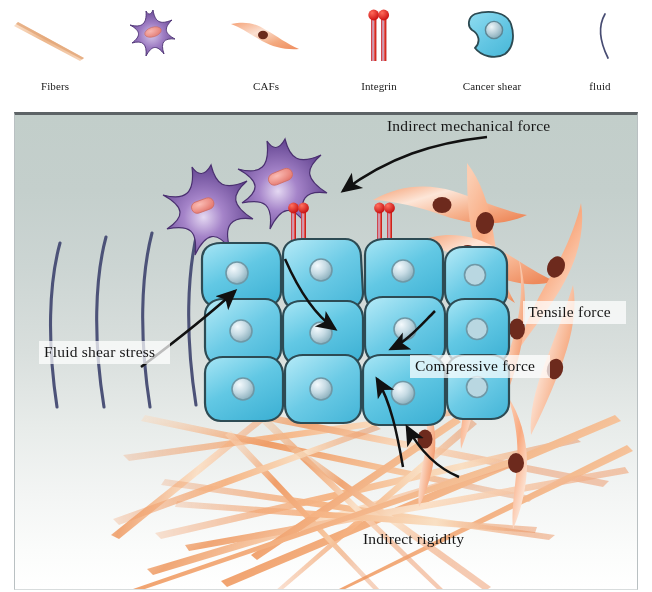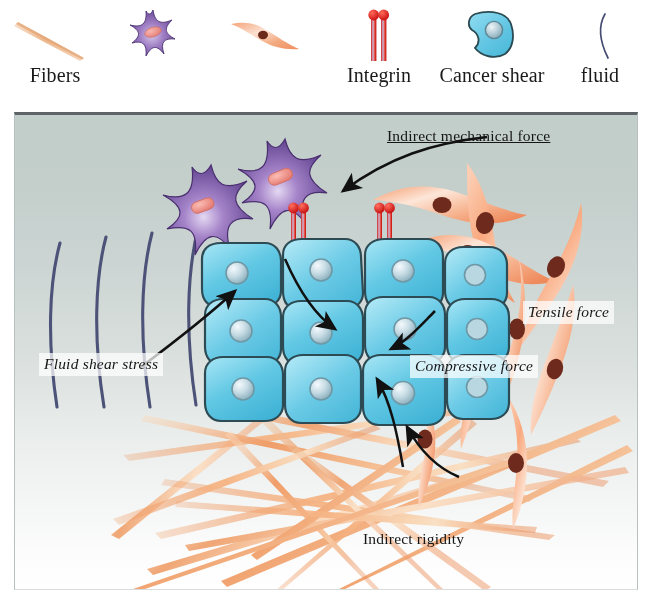--- a/index.html
+++ b/index.html
@@ -23,24 +23,25 @@
     text-align:center;
   }
   .legend-glyph{
     position:relative;
     height:58px;
     width:110px;
   }
   .legend-glyph svg{position:absolute;left:0;top:0;}
   .legend-label{
     font-family:"Liberation Serif", serif;
-    font-size:20px;
+    font-size:11px;
     color:#1a1a1a;
     letter-spacing:0.1px;
     white-space:nowrap;
+    margin-top:16px;
   }
 
   
   .panel{
     position:absolute;
     left:14px;top:112px;
     width:624px;height:478px;
     border-top:3px solid #5d6366;
     border-left:1px solid #b9c0c2;
     border-right:1px solid #b9c0c2;
@@ -64,25 +65,24 @@
     position:absolute;
     font-family:"Liberation Serif", serif;
     font-size:15.5px;
     color:#161616;
     white-space:nowrap;
     letter-spacing:0.2px;
     z-index:40;
   }
   .callout.boxed{
     background:rgba(255,255,255,0.72);
-    padding:2px 5px 3px 5px;
-    font-style:italic;
-  }
-  #lbl-indirect{left:372px;top:12px;text-decoration:underline;}
-  #lbl-fluid{left:24px;top:238px;}
+    padding:2px 15px 3px 5px;
+  }
+  #lbl-indirect{left:372px;top:2px;}
+  #lbl-fluid{left:24px;top:226px;}
   #lbl-tensile{left:508px;top:186px;}
   #lbl-compressive{left:384px;top:240px;margin-left:11px;}
   #lbl-substrate{left:348px;top:415px;}
 </style>
 </head>
 <body>
 
 <div id="root">
 
   <div class="legend">
@@ -136,20 +136,21 @@
               <stop offset="38%" stop-color="#fbe0d1"></stop>
               <stop offset="70%" stop-color="#f3a97f"></stop>
               <stop offset="100%" stop-color="#ef8d5f"></stop>
             </linearGradient>
           </defs>
           <path d="M20,18 C34,15 44,17 55,24 C66,30 76,38 88,43
                    C74,44 62,41 51,35 C40,29 31,22 20,18 Z" fill="url(#lgCaf)"></path>
           <ellipse cx="52" cy="29" rx="5" ry="4.2" fill="#6b2b1c"></ellipse>
         </svg>
       </div>
+      <div class="legend-label">CAFs</div>
     </div>
 
     <div class="legend-item" style="left:324px;top:6px;">
       <div class="legend-glyph">
         <svg width="110" height="58" viewBox="0 0 110 58">
           <defs>
             <linearGradient id="lgInt" x1="0" y1="0" x2="1" y2="0">
               <stop offset="0%" stop-color="#d41e1e"></stop>
               <stop offset="38%" stop-color="#c9b9d6"></stop>
               <stop offset="75%" stop-color="#ea3324"></stop>

